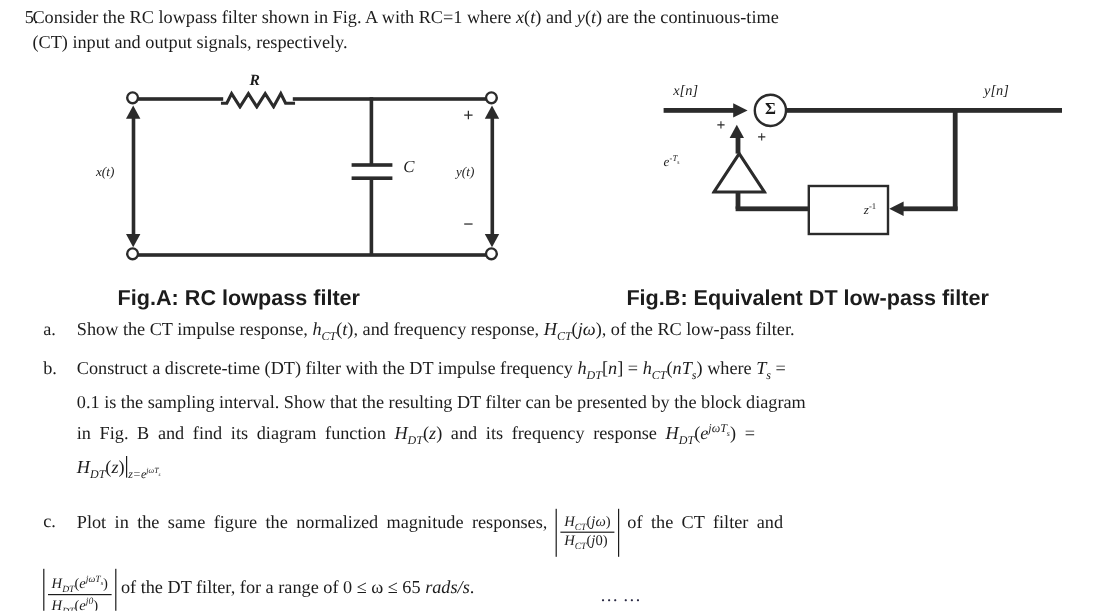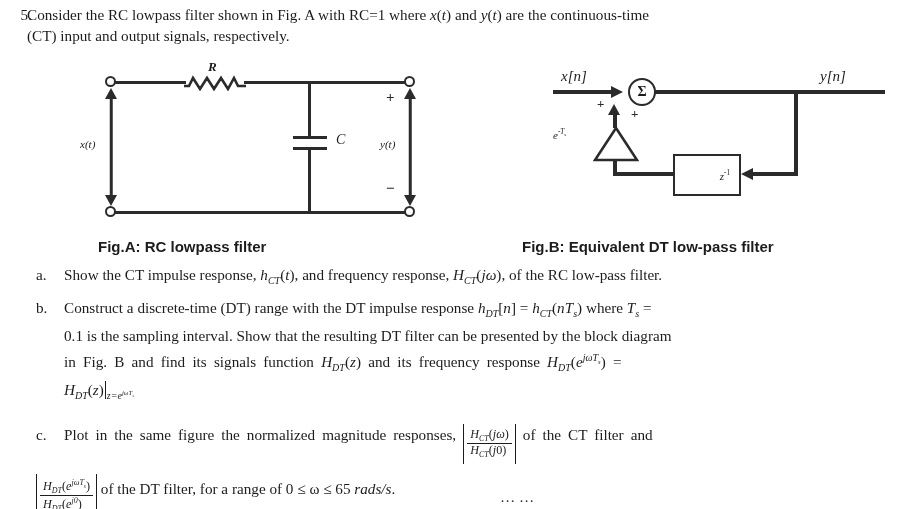--- a/index.html
+++ b/index.html
@@ -190,32 +190,32 @@
     box-sizing: border-box;
     display: flex;
     align-items: center;
     justify-content: center;
     font-size: 11px;
     font-style: italic;
     padding-left: 36px;
   }
   .blabel {
     position: absolute;
-    font-size: 15px;
+    font-size: 12px;
     font-style: italic;
     white-space: nowrap;
   }
 
   
   .caption {
     position: absolute;
     top: 238px;
     font-family: "Liberation Sans", sans-serif;
     font-weight: bold;
-    font-size: 15px;
+    font-size: 18px;
     white-space: nowrap;
   }
   .capA { left: 98px; }
   .capB { left: 522px; }
 
   
   .part {
     position: absolute;
     left: 36px;
     width: 880px;
@@ -388,25 +388,25 @@
     <span class="lt">a.</span>
     <div class="ptxt">
       <span>Show the CT impulse response, </span><span class="mi">h</span><sub class="s">CT</sub><span>(<span class="mi">t</span>)</span><span>, and frequency response, </span><span class="mi">H</span><sub class="s">CT</sub><span>(<span class="mi">jω</span>)</span><span>, of the RC low-pass filter.</span>
     </div>
   </div>
 
   <div class="part pb">
     <span class="lt">b.</span>
     <div class="ptxt">
       <div class="just">
-        <span>Construct a discrete-time (DT) range with the DT impulse response </span><span class="mi">h</span><sub class="s">DT</sub><span>[<span class="mi">n</span>]</span><span> = </span><span class="mi">h</span><sub class="s">CT</sub><span>(<span class="mi">nT</span><sub class="s">s</sub>)</span><span> where </span><span class="mi">T</span><sub class="s">s</sub><span> =</span>
+        <span>Construct a discrete-time (DT) filter with the DT impulse frequency </span><span class="mi">h</span><sub class="s">DT</sub><span>[<span class="mi">n</span>]</span><span> = </span><span class="mi">h</span><sub class="s">CT</sub><span>(<span class="mi">nT</span><sub class="s">s</sub>)</span><span> where </span><span class="mi">T</span><sub class="s">s</sub><span> =</span>
       </div>
       <div class="just">0.1 is the sampling interval. Show that the resulting DT filter can be presented by the block diagram</div>
       <div class="just" style="word-spacing:3.4px;">
-        <span>in Fig. B and find its signals function </span><span class="mi">H</span><sub class="s">DT</sub><span>(<span class="mi">z</span>)</span><span> and its frequency response </span><span class="mi">H</span><sub class="s">DT</sub><span>(<span class="mi">e</span><sup class="s">jωT<sub class="s">s</sub></sup>)</span><span> =</span>
+        <span>in Fig. B and find its diagram function </span><span class="mi">H</span><sub class="s">DT</sub><span>(<span class="mi">z</span>)</span><span> and its frequency response </span><span class="mi">H</span><sub class="s">DT</sub><span>(<span class="mi">e</span><sup class="s">jωT<sub class="s">s</sub></sup>)</span><span> =</span>
       </div>
       <div>
         <span class="mi">H</span><sub class="s">DT</sub><span>(<span class="mi">z</span>)</span><span class="evalbar"></span><sub class="s">z=e<sup class="s">jωT<sub class="s">s</sub></sup></sub>
       </div>
     </div>
   </div>
 
   <div class="part pc">
     <span class="lt">c.</span>
     <div class="ptxt">

